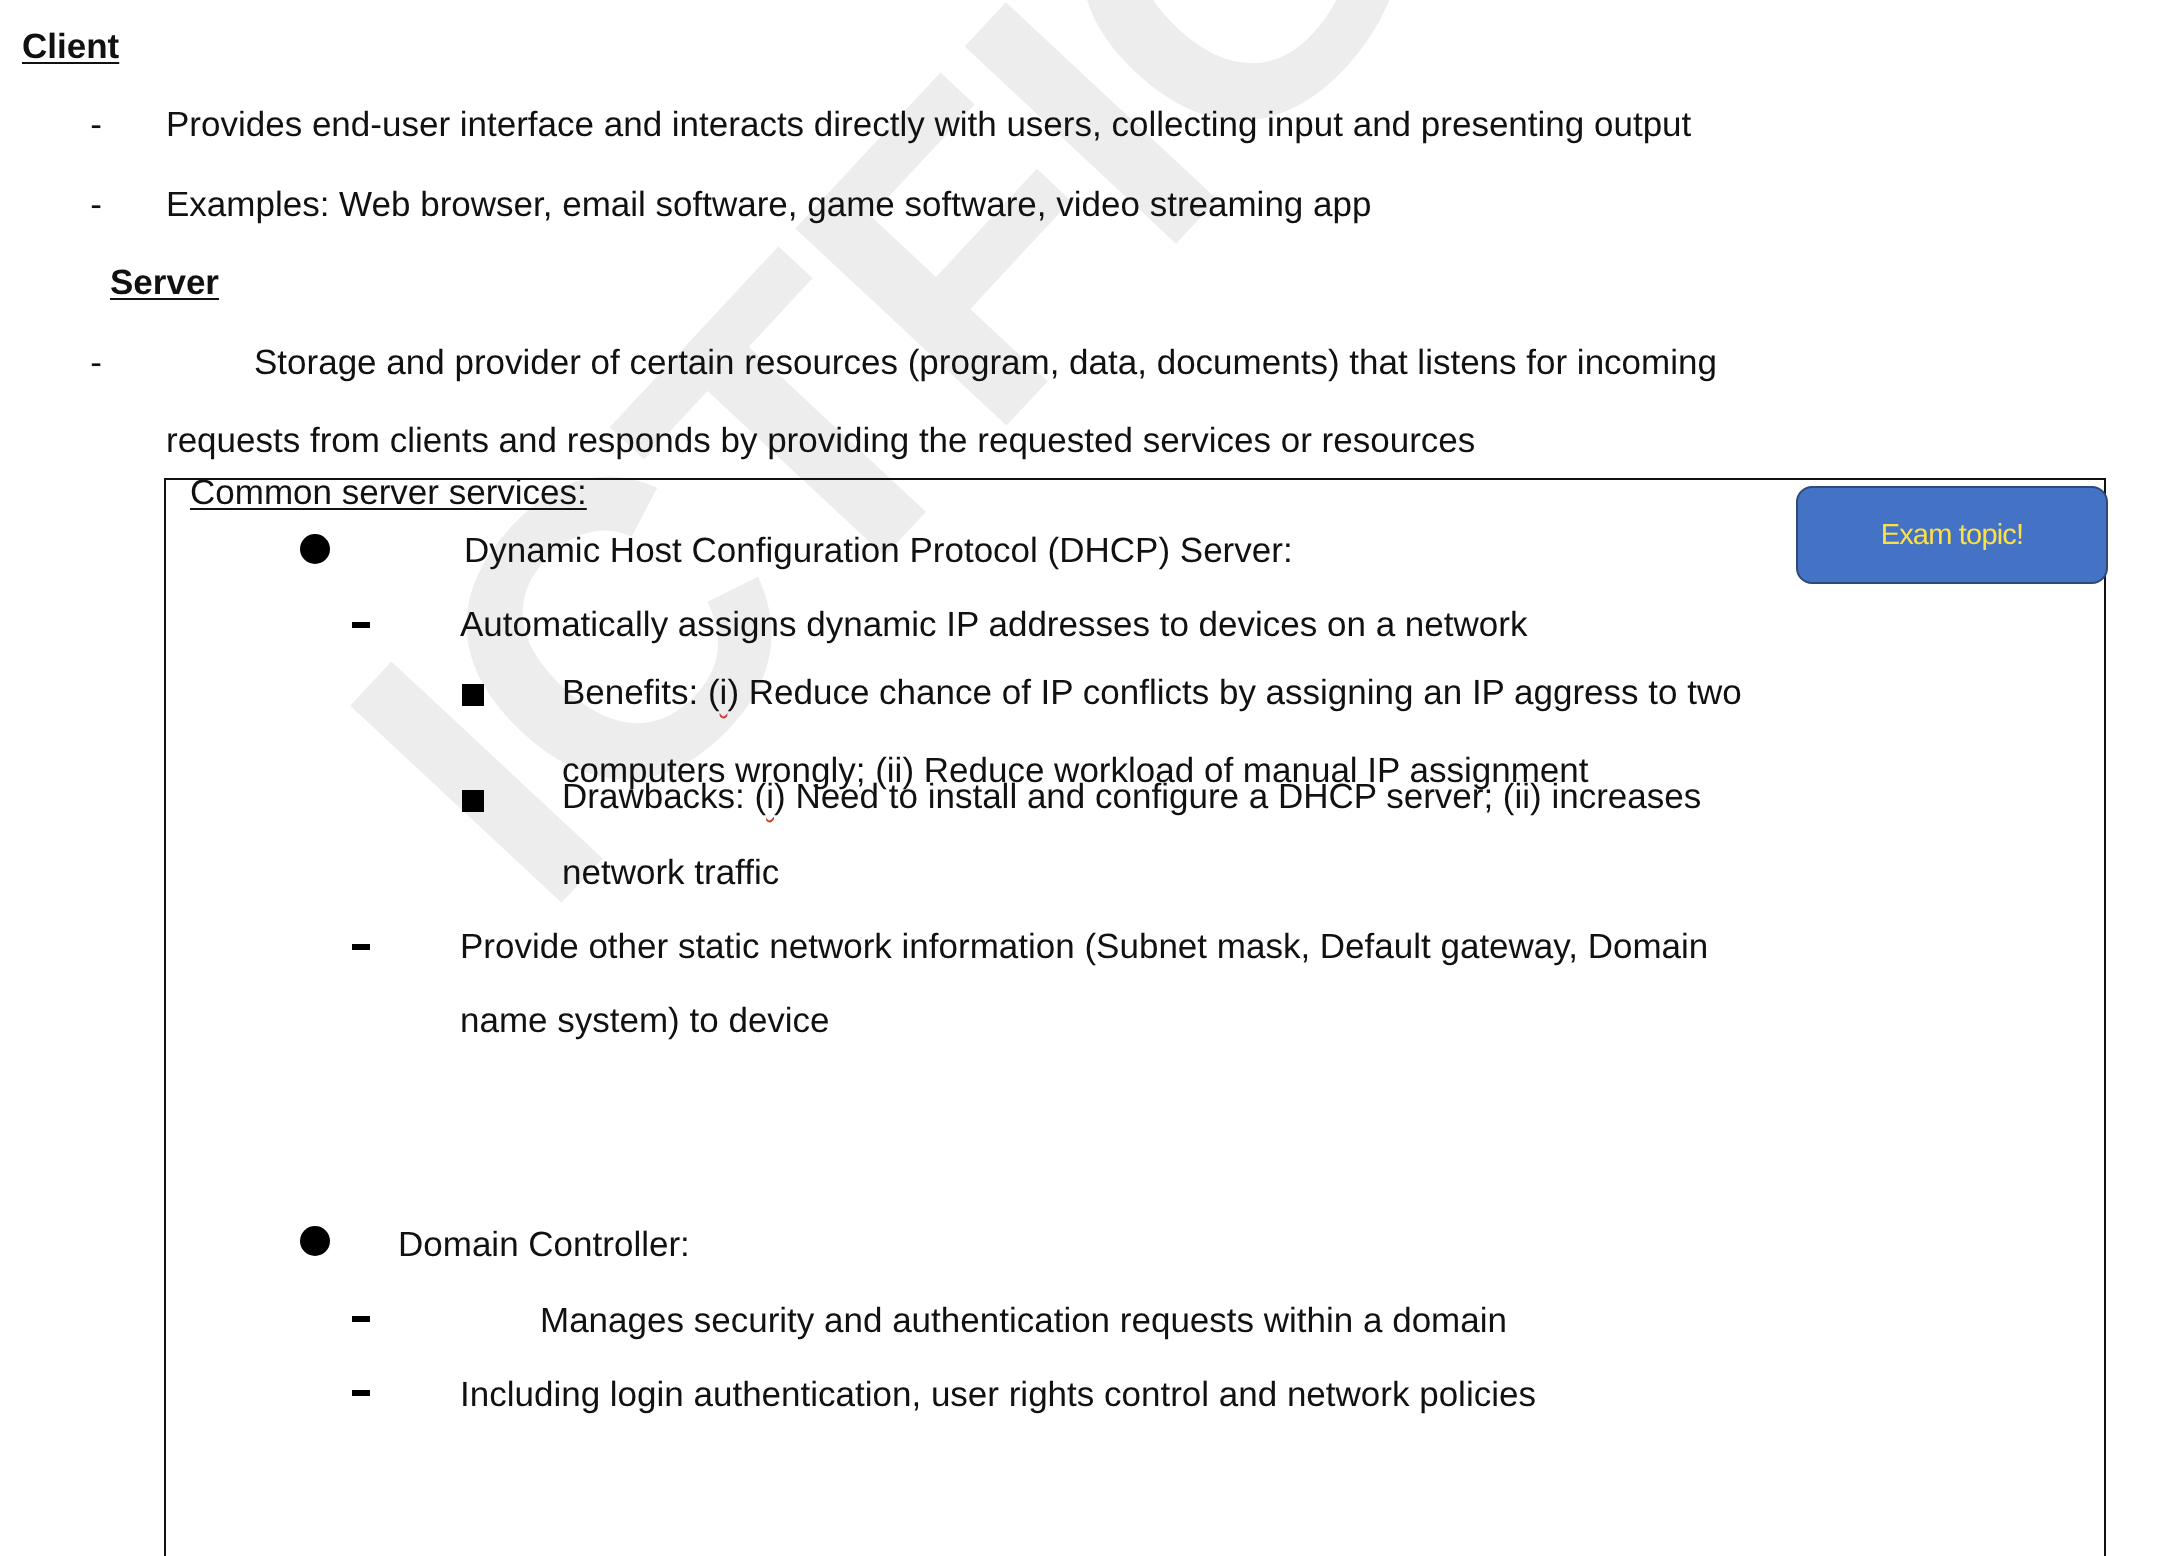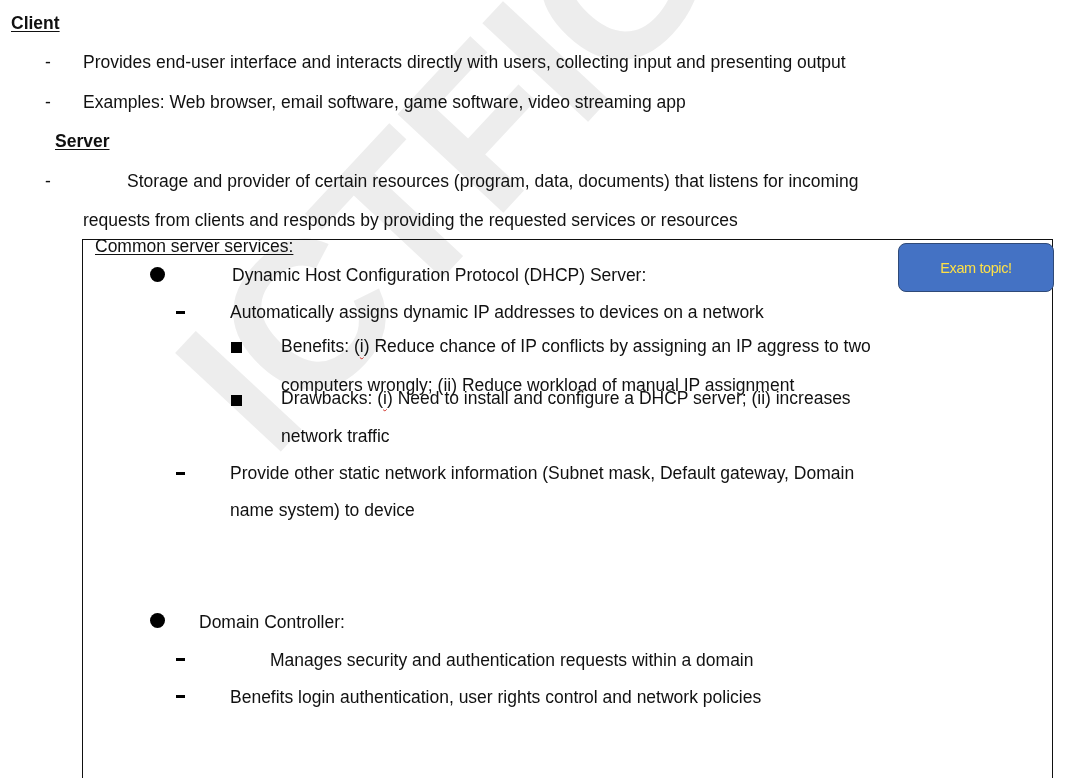--- a/index.html
+++ b/index.html
@@ -83,15 +83,15 @@
   <div class="abs" style="left:230px; top:500px;">name system) to device</div>
   <div class="abs" style="left:230px; top:463px;">Provide other static network information (Subnet mask, Default gateway, Domain</div>
 
   <div class="dot" style="left:150px; top:613px;"></div>
   <div class="abs" style="left:199px; top:612px;">Domain Controller:</div>
 
   <div class="bdash" style="left:176px; top:658px;"></div>
   <div class="abs" style="left:230px; top:650px;margin-left:40px;">Manages security and authentication requests within a domain</div>
 
   <div class="bdash" style="left:176px; top:695px;"></div>
-  <div class="abs" style="left:230px; top:687px;">Benefits login authentication, user rights control and network policies</div>
+  <div class="abs" style="left:230px; top:687px;">Including login authentication, user rights control and network policies</div>
 
 </div>
 
 </body></html>

